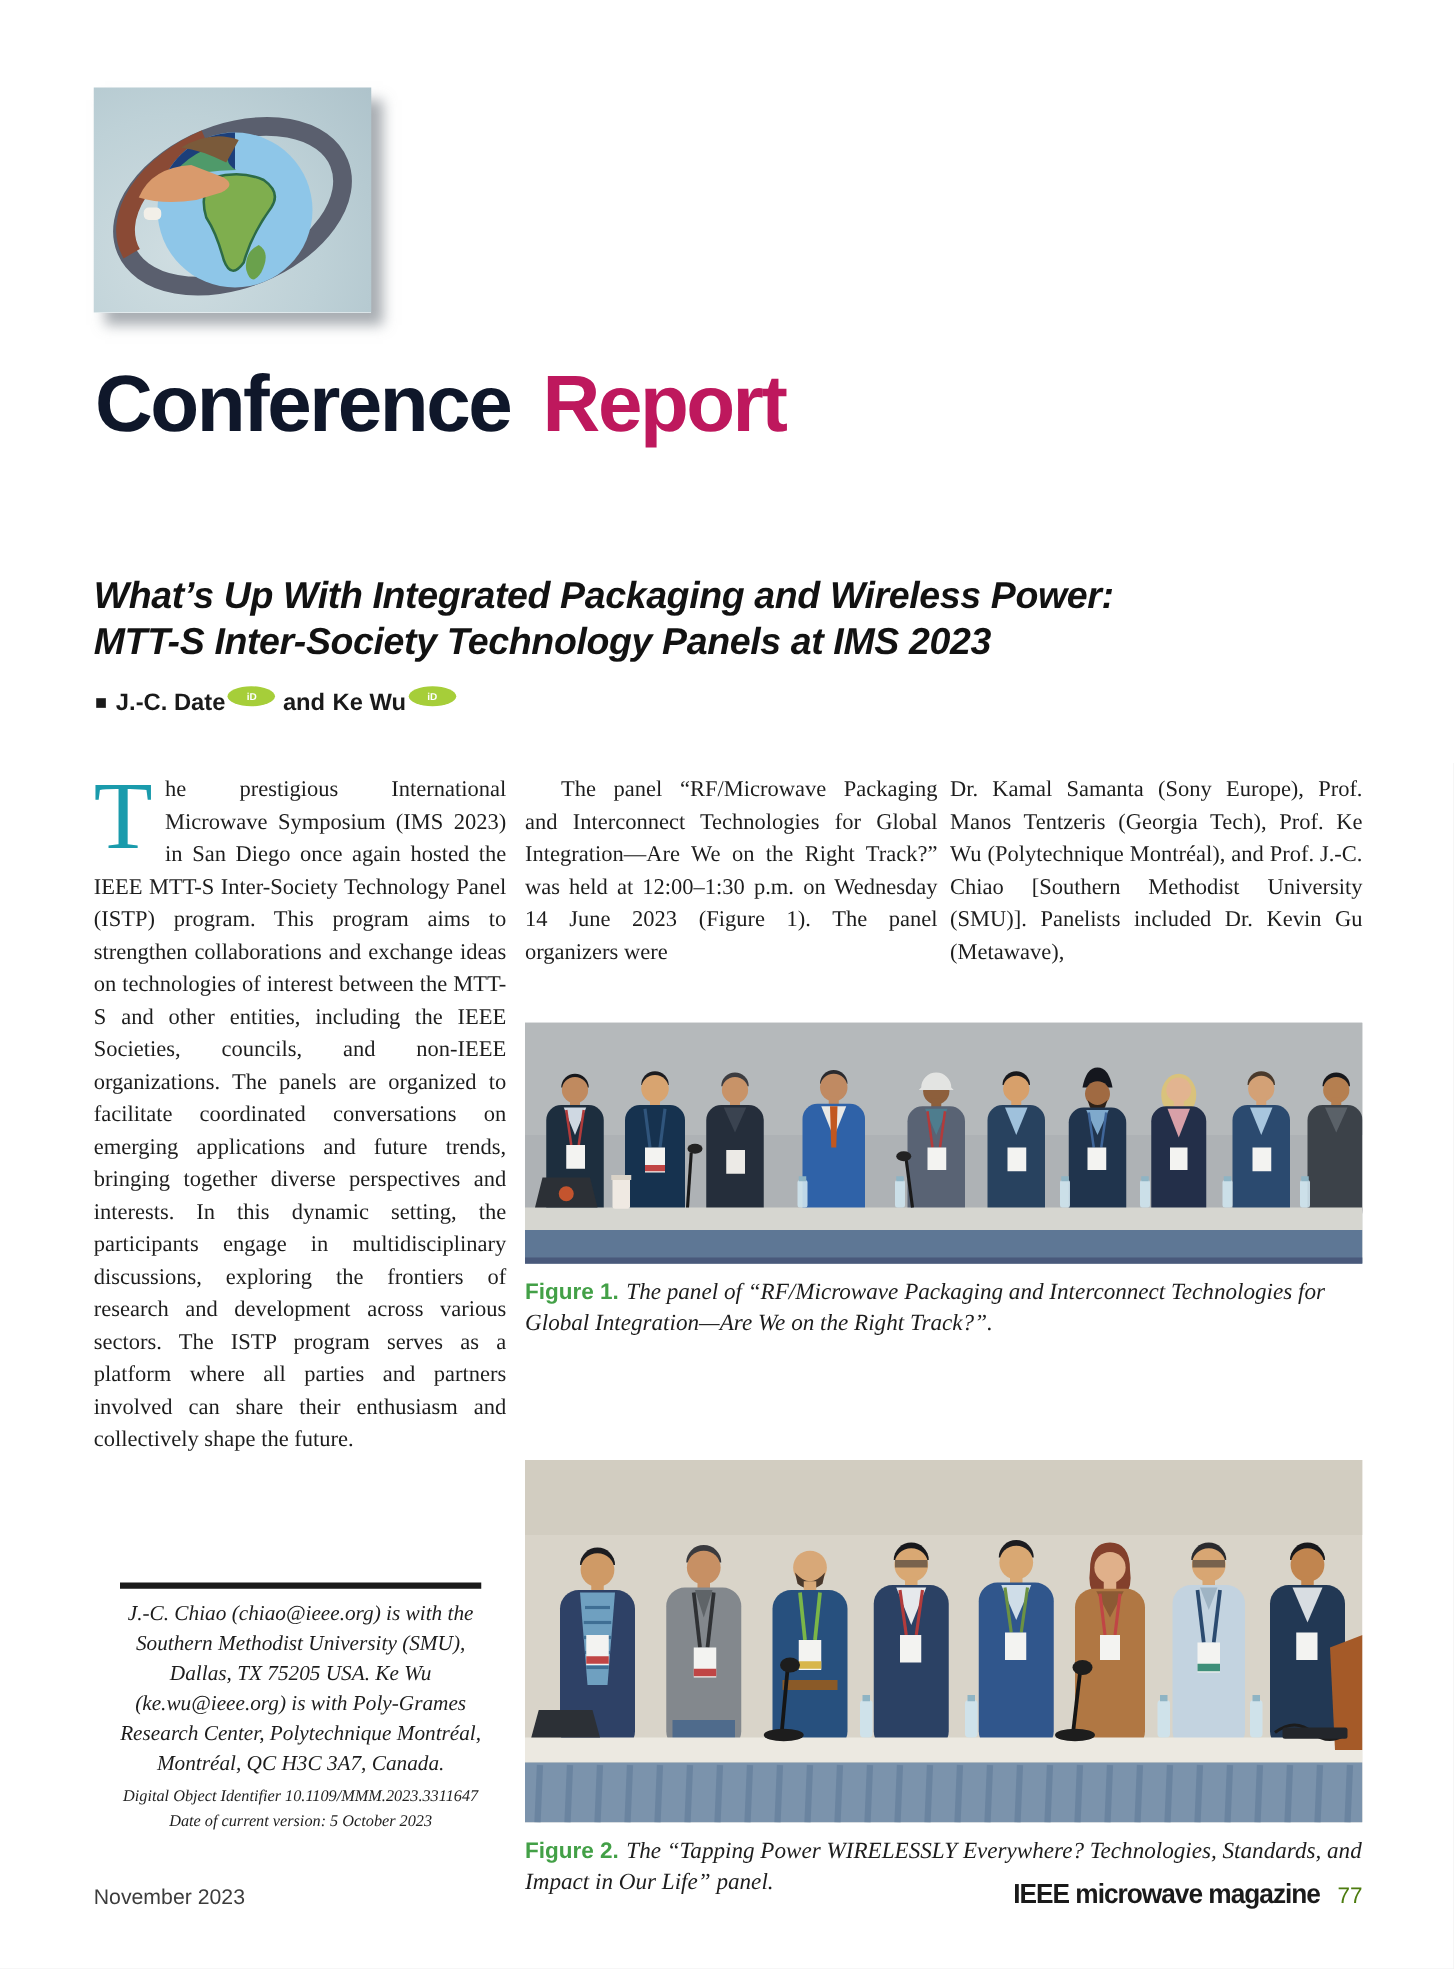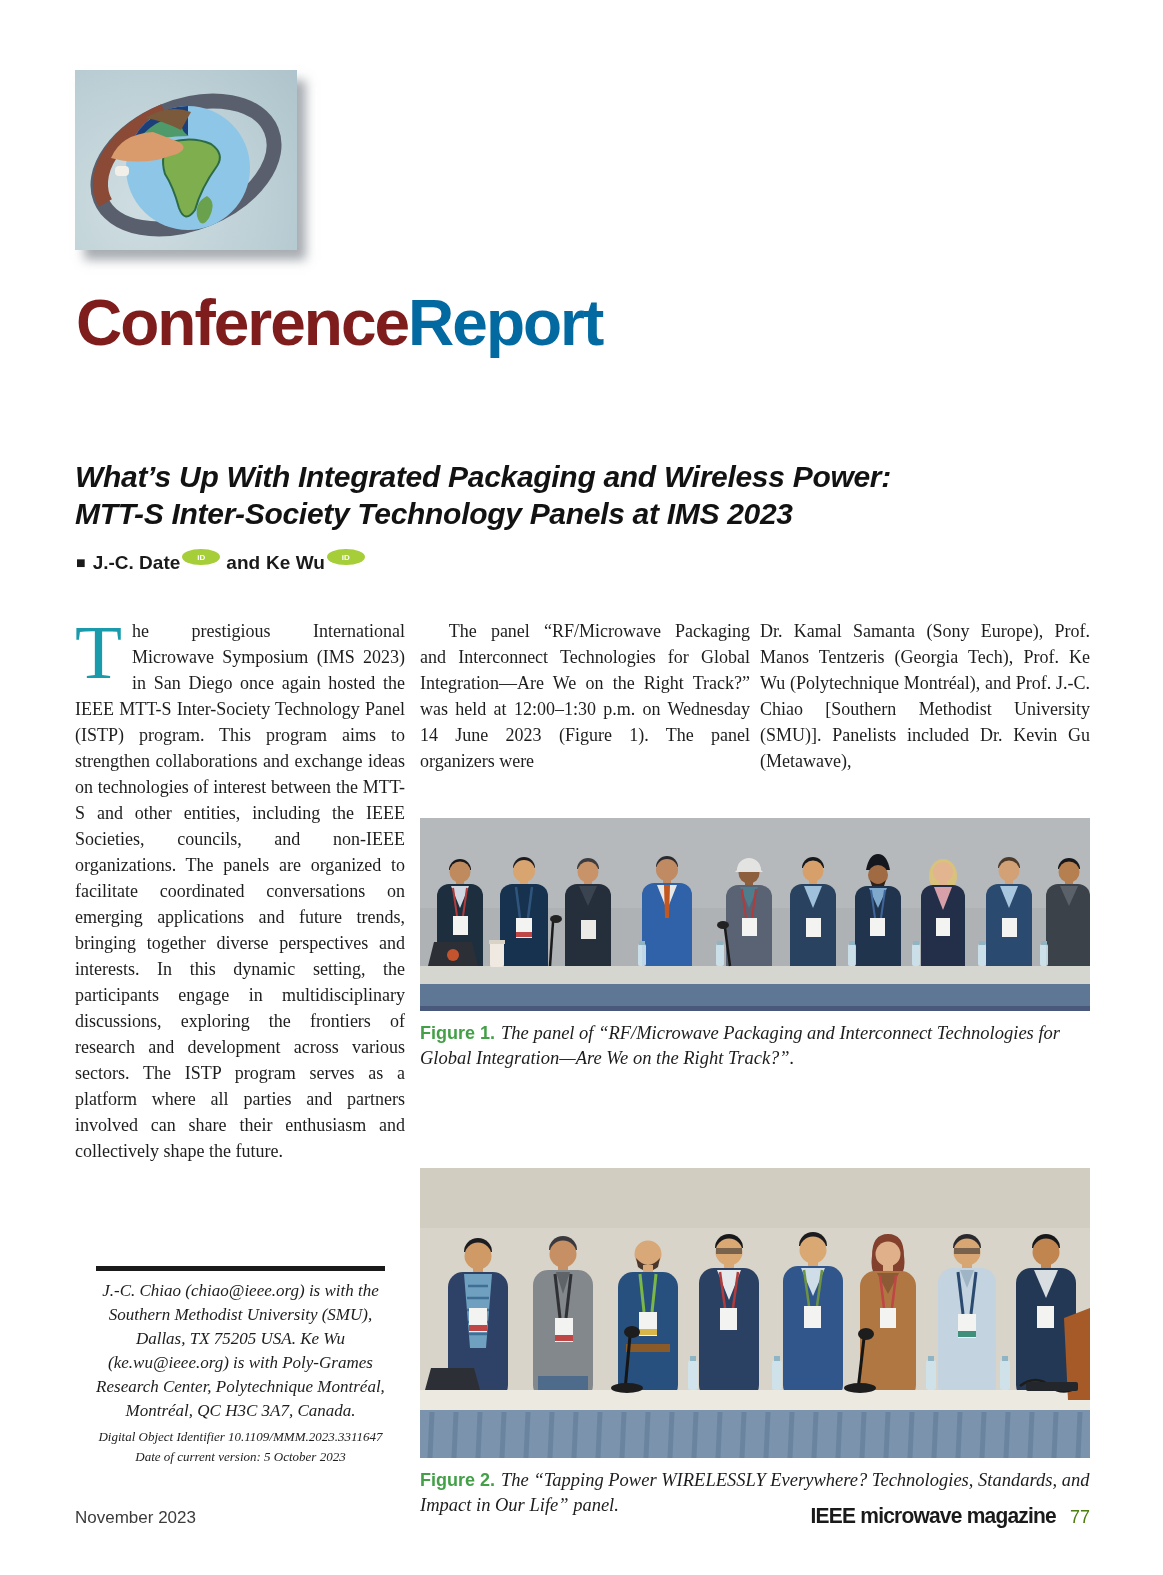--- a/index.html
+++ b/index.html
@@ -14,22 +14,22 @@
     background:radial-gradient(circle at 30% 75%, #cfdde1 0%, #bed1d7 55%, #aec3cb 100%);
     box-shadow:9px 10px 10px rgba(96,106,114,.55);
   }
   .logo svg{display:block;width:100%;height:100%;}
   
   .section-title{
     position:absolute;left:76px;top:288px;margin:0;
     font-size:64px;font-weight:bold;letter-spacing:-2px;line-height:1.1;
     font-family:"Liberation Sans",sans-serif;
   }
-  .green-dark{color:#7f1d1d;}
-  .green-light{color:#0369a1;margin-left:0;}
+  .green-dark{color:#0f172a;}
+  .green-light{color:#be185d;margin-left:26px;}
   
   .article-title{
     position:absolute;left:75px;top:458px;width:980px;margin:0;
     font-style:italic;font-weight:bold;font-size:30px;line-height:37px;
     color:#121212;letter-spacing:-0.3px;
   }
   
   .authors{
     position:absolute;left:76px;top:548px;
     font-size:19px;font-weight:bold;color:#1a1a1a;display:flex;align-items:center;

